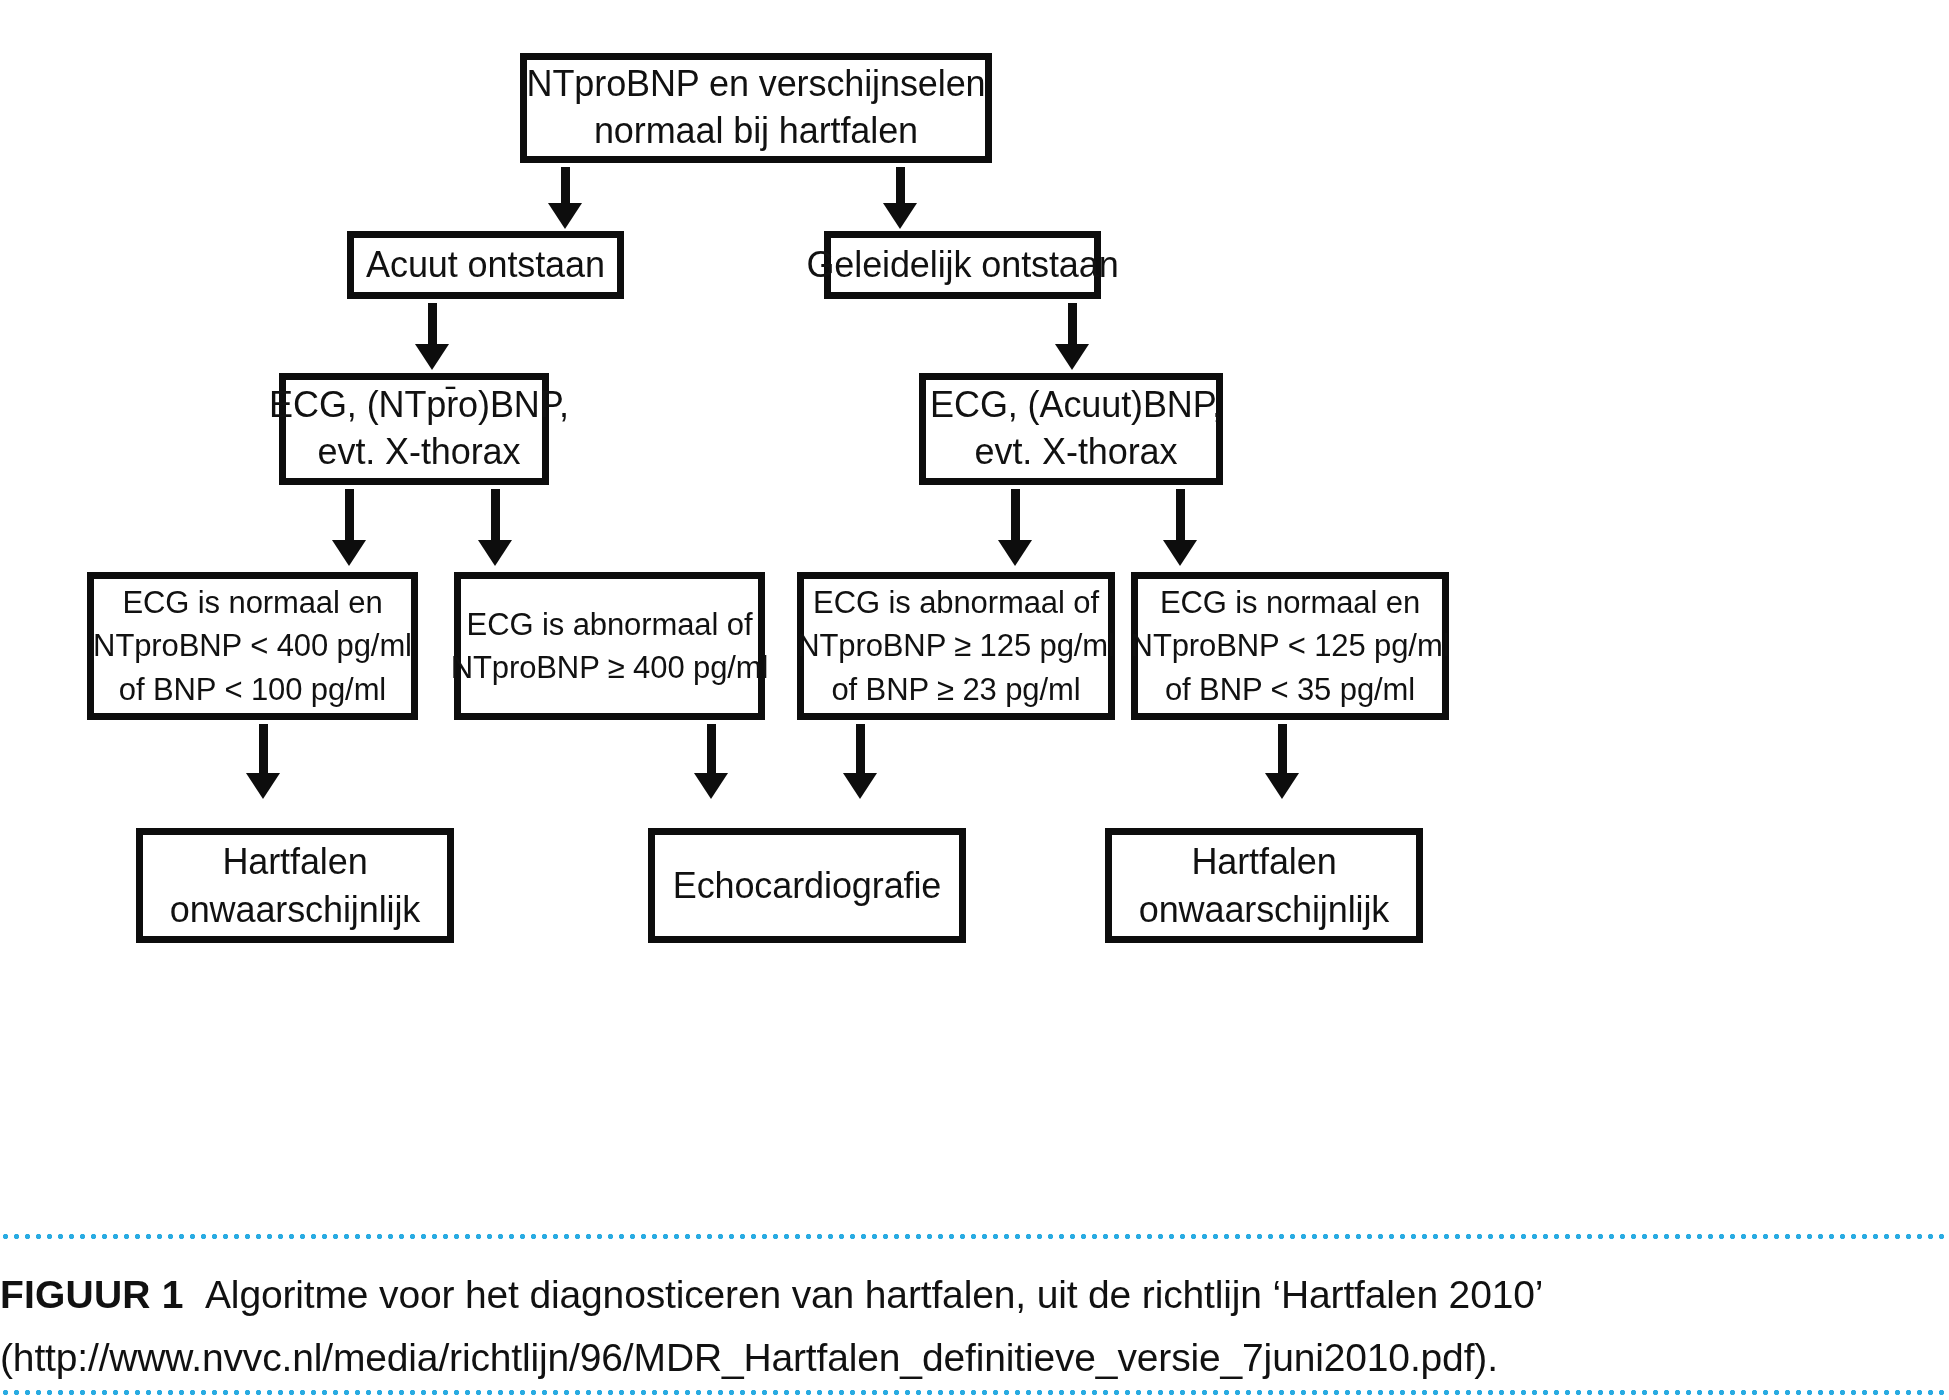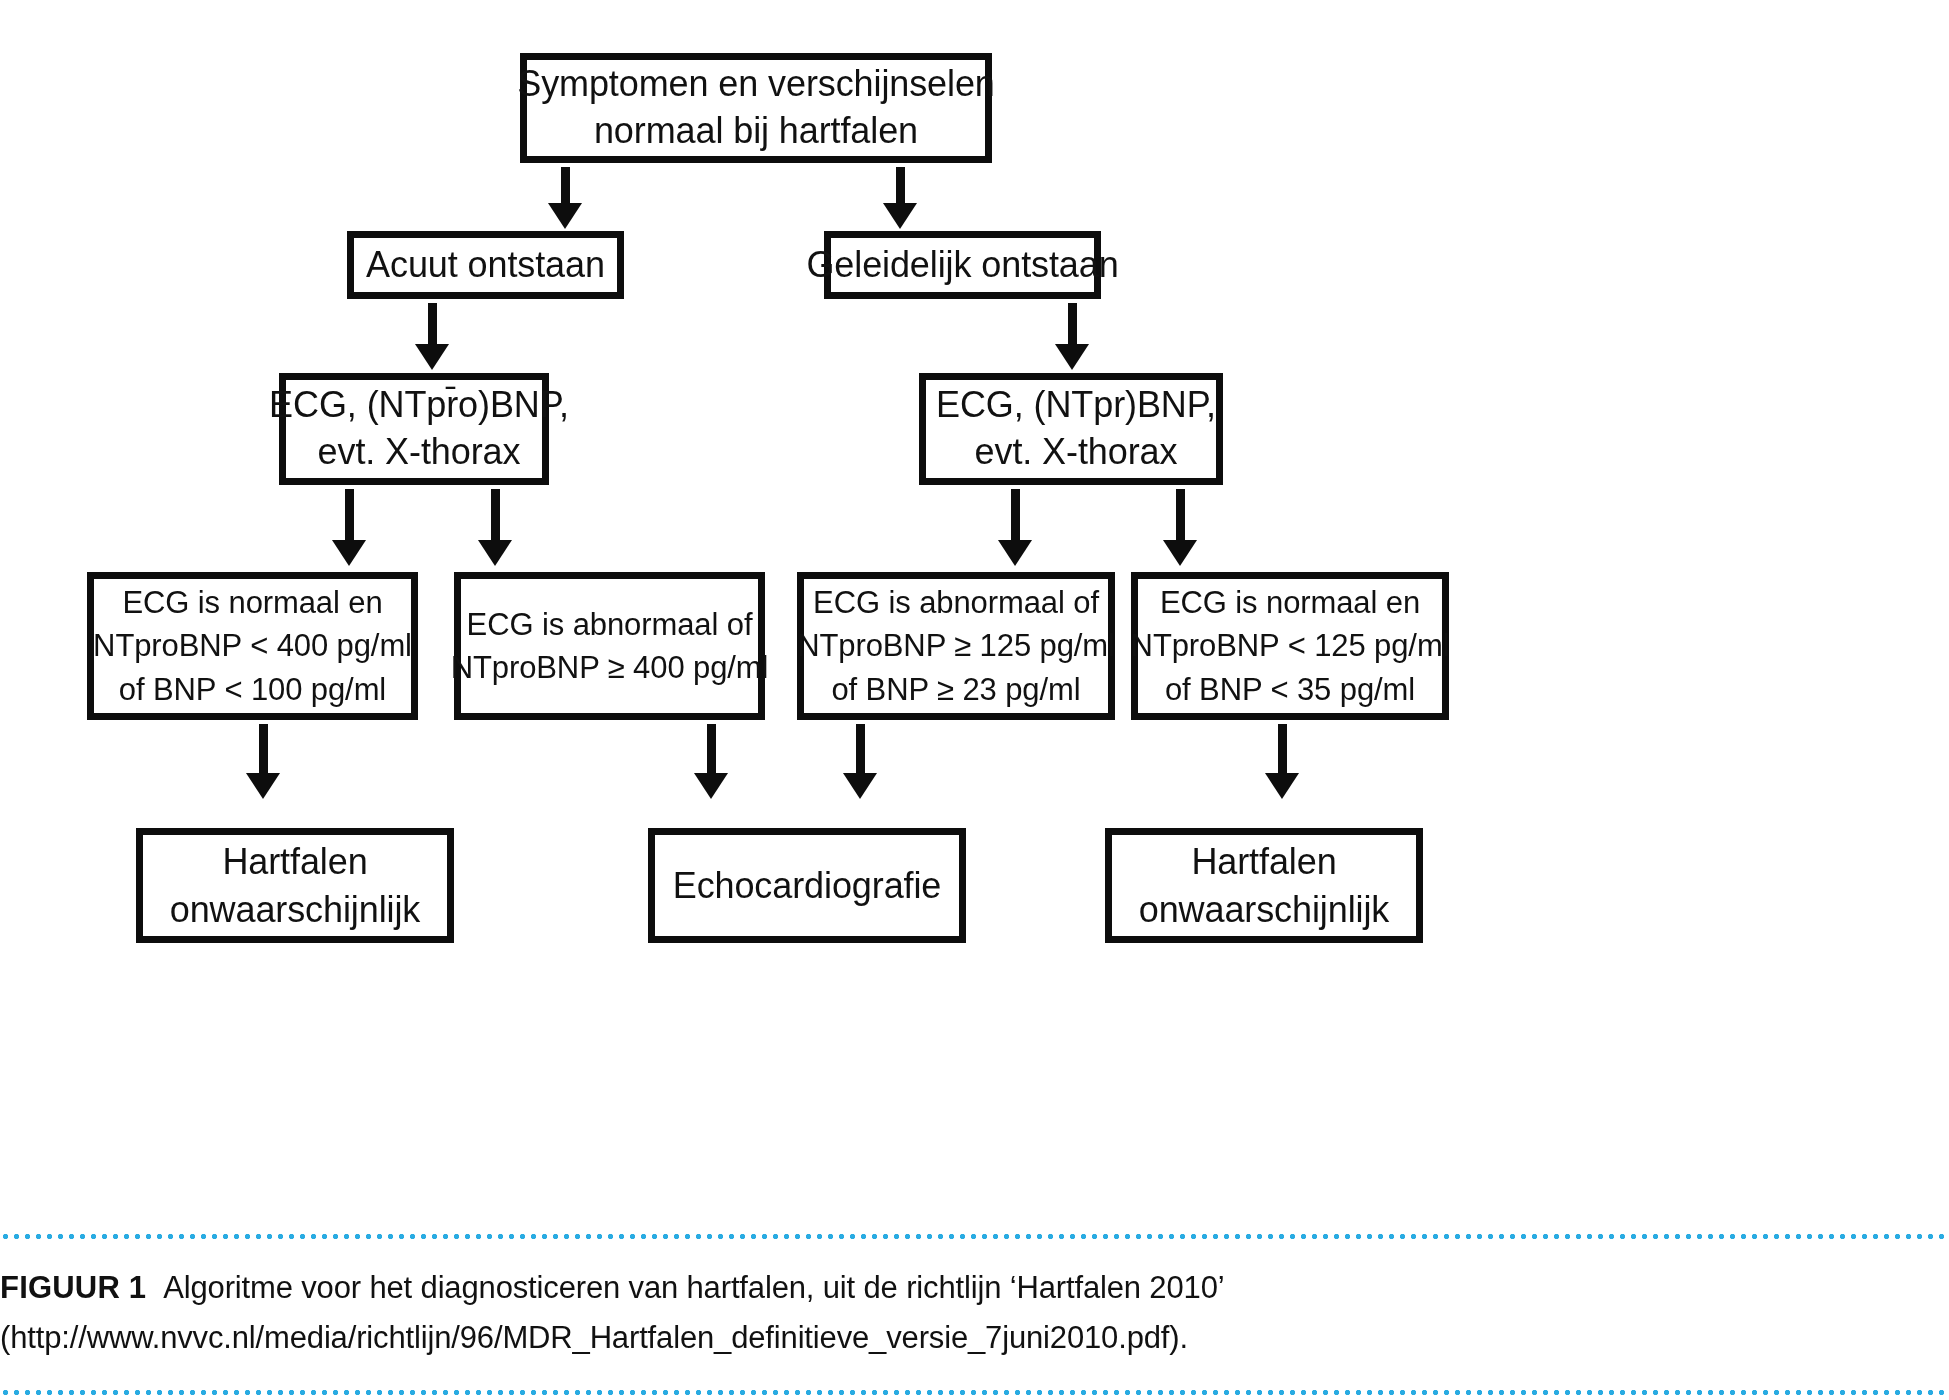--- a/index.html
+++ b/index.html
@@ -88,40 +88,40 @@
     background-position: 0 center;
   }
   #rule-top    { top: 8px; }
   #rule-bottom { top: 164px; }
 
   #caption {
     position: absolute;
     left: 0;
     top: 38px;
     width: 1949px;
-    font-size: 31px;
+    font-size: 39px;
     line-height: 1.62;
     color: #111111;
     letter-spacing: -0.15px;
   }
   #caption .figlabel {
     font-weight: bold;
     letter-spacing: 0.2px;
   }
   #caption .captext { font-weight: normal; }
 </style>
 </head>
 <body>
 
 <div id="page">
 
   <div id="flowchart">
 
     <div class="node n-root" style="left:520px; top:53px; width:472px; height:110px;">
-      <span class="ln">Symptomen en verschijnselen</span>
+      <span class="ln">NTproBNP en verschijnselen</span>
       <span class="ln">normaal bij hartfalen</span>
     </div>
 
     <div class="arrow" style="left:565px; top:167px; height:62px;">
       <div class="shaft" style="height:40px;"></div>
       <div class="head" style="top:36px;"></div>
     </div>
 
     <div class="arrow" style="left:900px; top:167px; height:62px;">
       <div class="shaft" style="height:40px;"></div>
@@ -145,21 +145,21 @@
       <div class="shaft" style="height:45px;"></div>
       <div class="head" style="top:41px;"></div>
     </div>
 
     <div class="node n-test" style="left:279px; top:373px; width:270px; height:112px;">
       <span class="ln">ECG, (NTpr̄o)BNP,</span>
       <span class="ln">evt. X-thorax</span>
     </div>
 
     <div class="node n-test" style="left:919px; top:373px; width:304px; height:112px;">
-      <span class="ln">ECG, (NTpr)BNP,</span>
+      <span class="ln">ECG, (Acuut)BNP,</span>
       <span class="ln">evt. X-thorax</span>
     </div>
 
     <div class="arrow" style="left:349px; top:489px; height:80px;">
       <div class="shaft" style="height:55px;"></div>
       <div class="head" style="top:51px;"></div>
     </div>
 
     <div class="arrow" style="left:495px; top:489px; height:80px;">
       <div class="shaft" style="height:55px;"></div>

